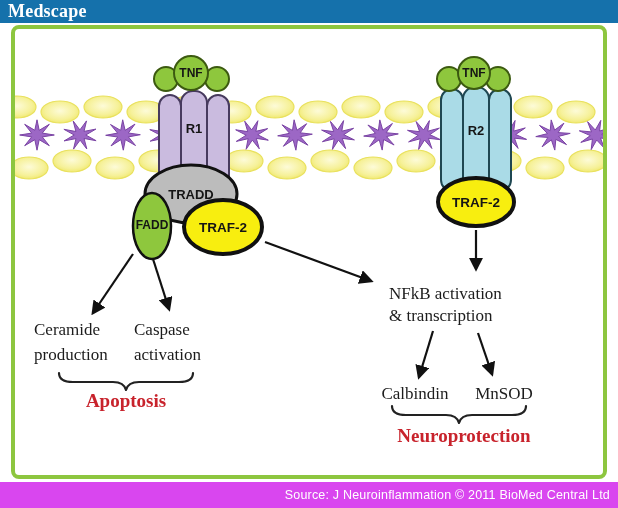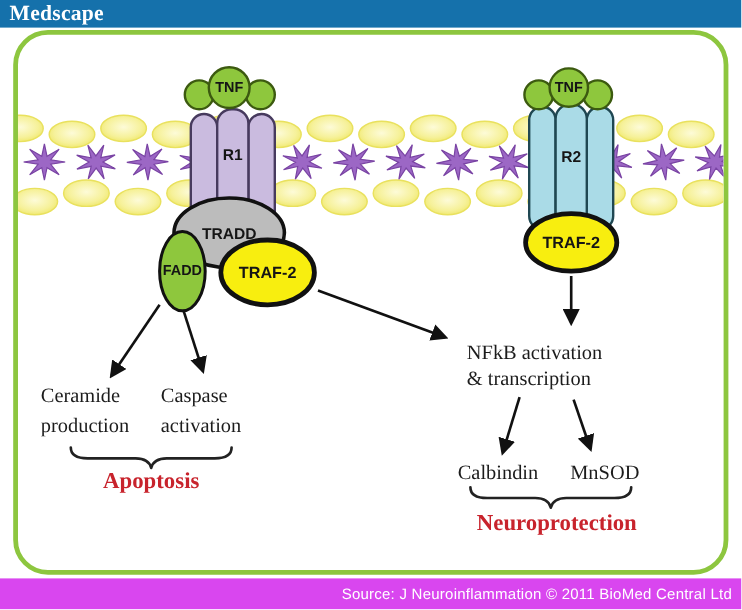--- a/index.html
+++ b/index.html
@@ -2,21 +2,21 @@
 <html><head>
 <meta charset="utf-8">
 <style>
   html,body{margin:0;padding:0;background:#fff;}
   .stage{position:relative;width:618px;height:508px;background:#ffffff;overflow:hidden;
          font-family:"Liberation Sans",sans-serif;}
   .topbar{position:absolute;left:0;top:0;width:618px;height:23px;background:#1571ab;}
   .logo{display:inline-block;margin-left:8px;color:#ffffff;font-family:"Liberation Serif",serif;
         font-size:18px;font-weight:600;line-height:22px;letter-spacing:0.2px;}
   .panel{position:absolute;left:11px;top:25px;width:588px;height:446px;background:#ffffff;
-         border:4px solid #8dc63f;border-radius:29px;overflow:hidden;}
+         border:4px solid #8dc63f;border-radius:8px;overflow:hidden;}
   .panel svg{display:block;}
   .bottombar{position:absolute;left:0;bottom:0;width:618px;height:26px;background:#d946ef;}
   .source{display:block;color:#ffffff;font-size:12.5px;line-height:26px;text-align:right;
           padding-right:8px;letter-spacing:0.2px;}
   text{user-select:none;}
   .lbl{font-family:"Liberation Sans",sans-serif;font-weight:bold;fill:#151515;}
   .ser{font-family:"Liberation Serif",serif;fill:#1c1c1c;}
   .red{font-family:"Liberation Serif",serif;font-weight:bold;fill:#c8232c;}
 </style>
 </head>

